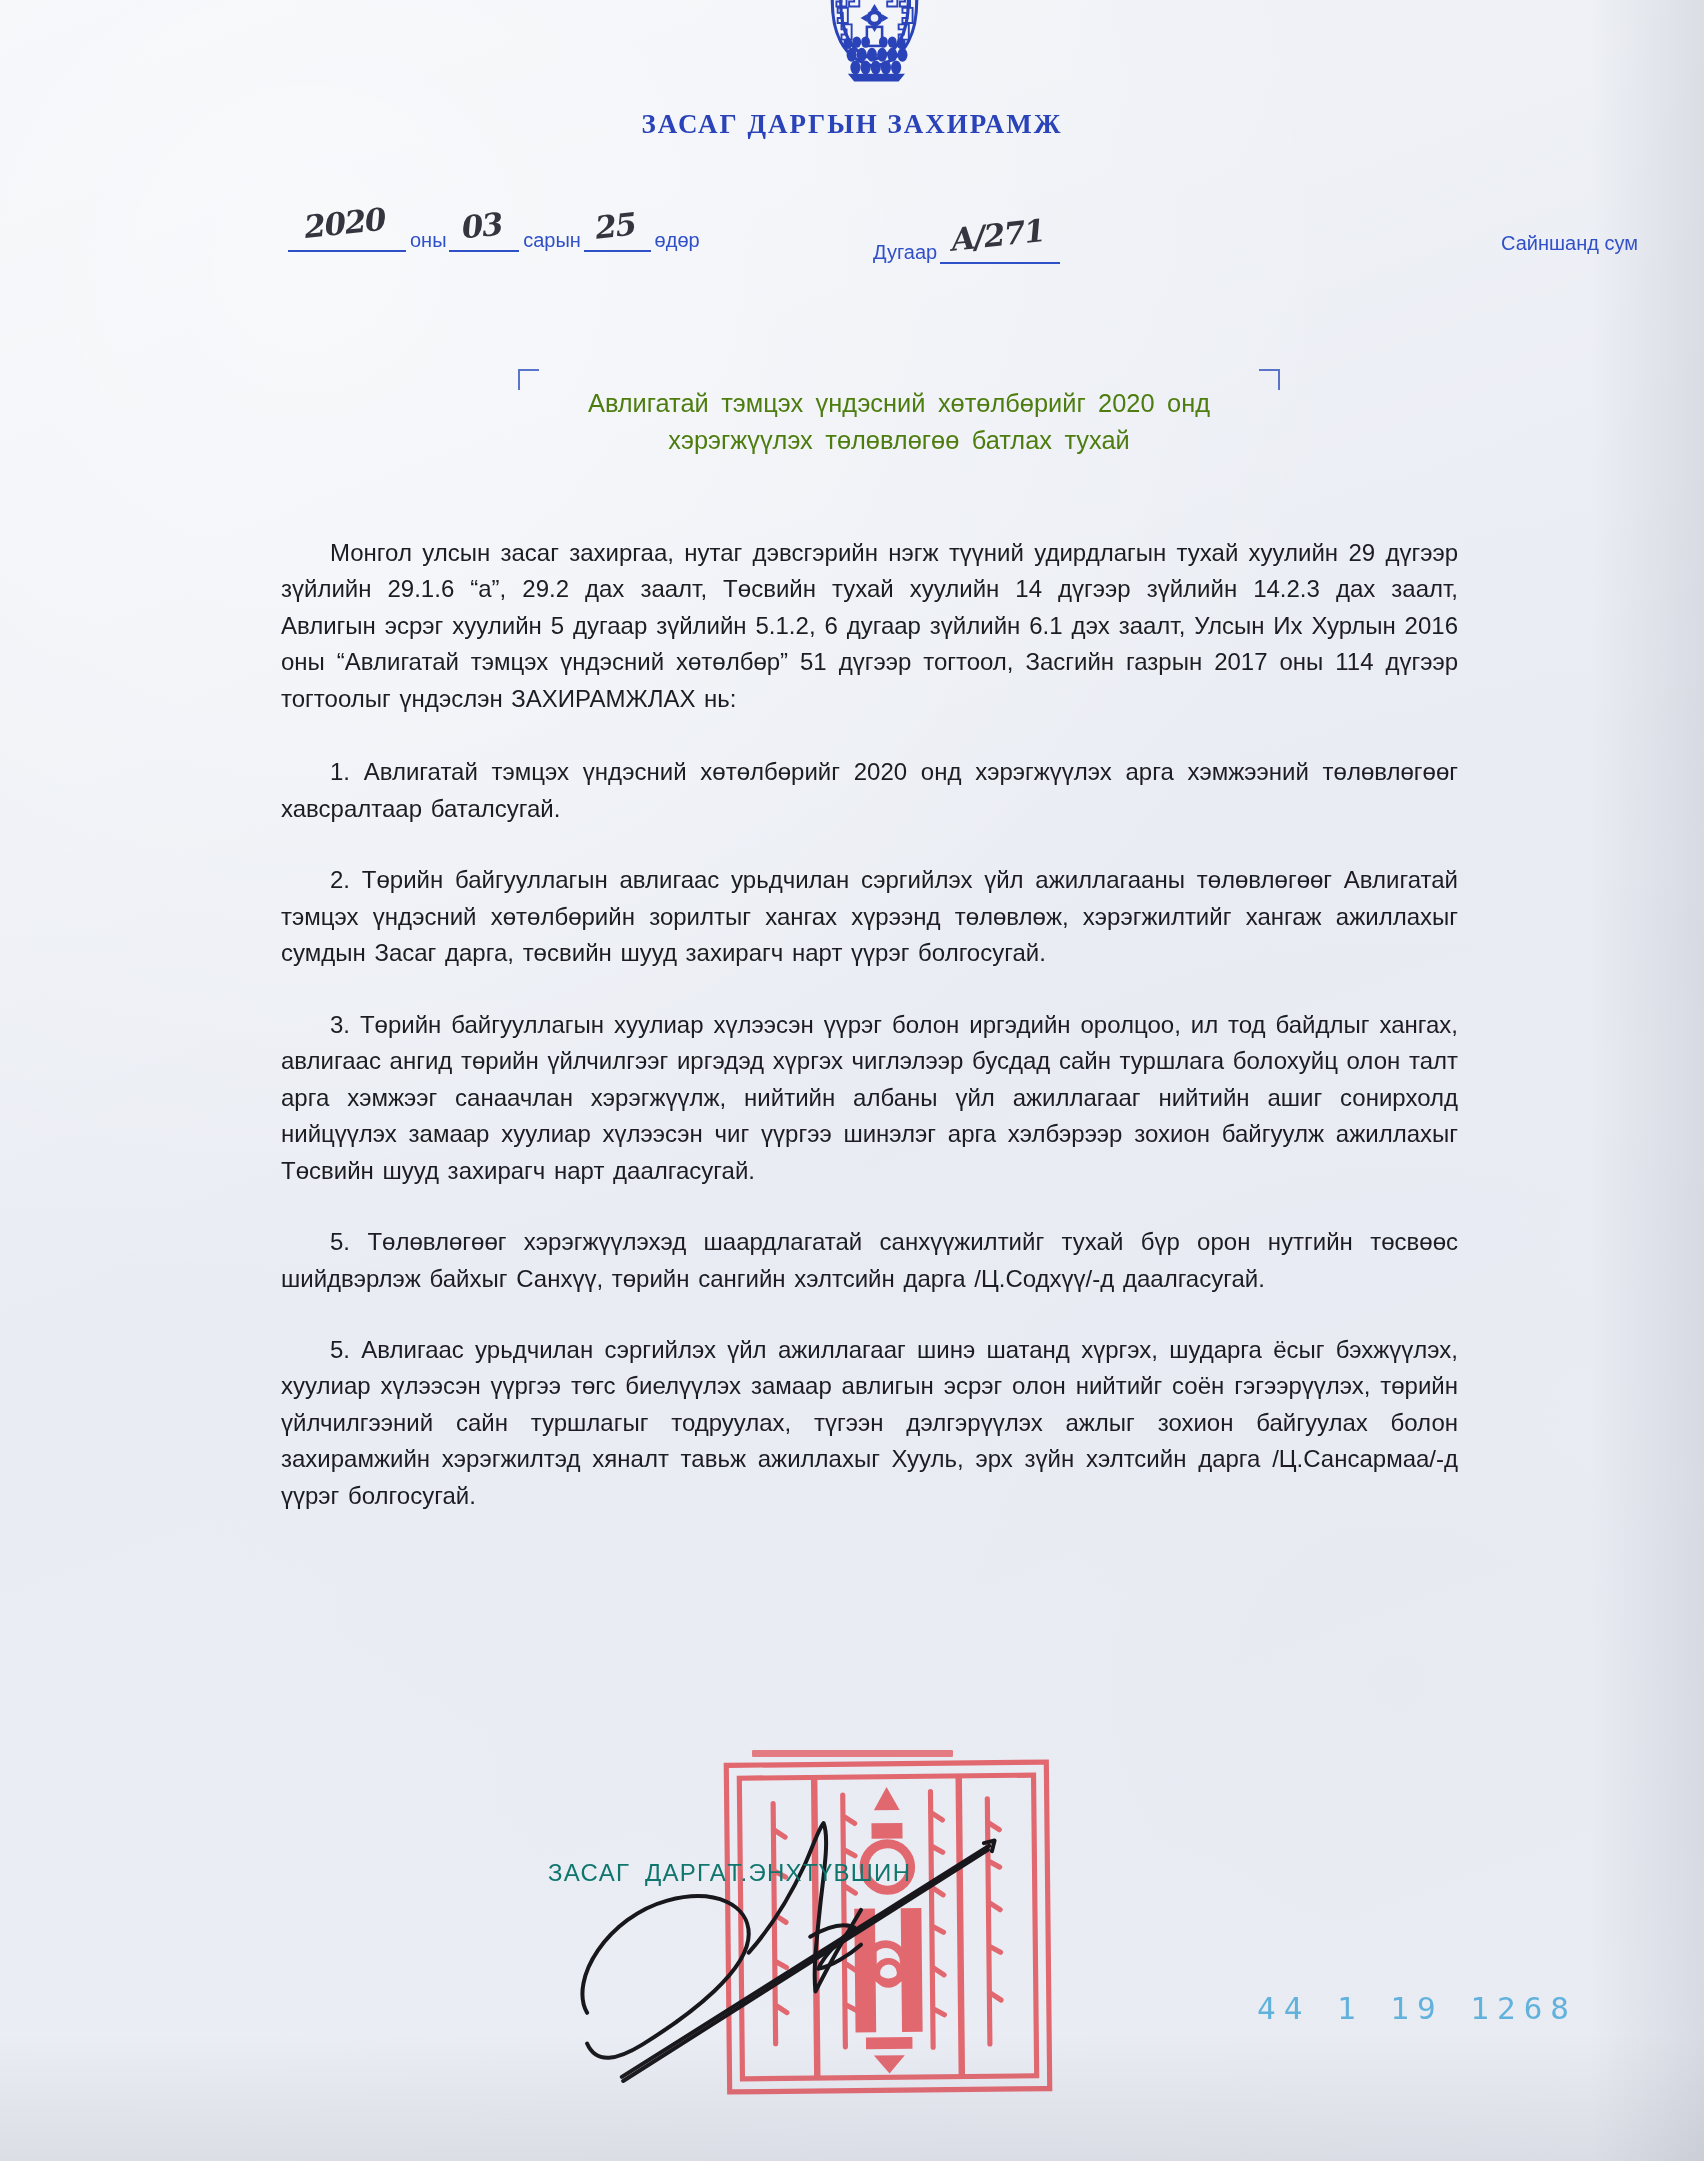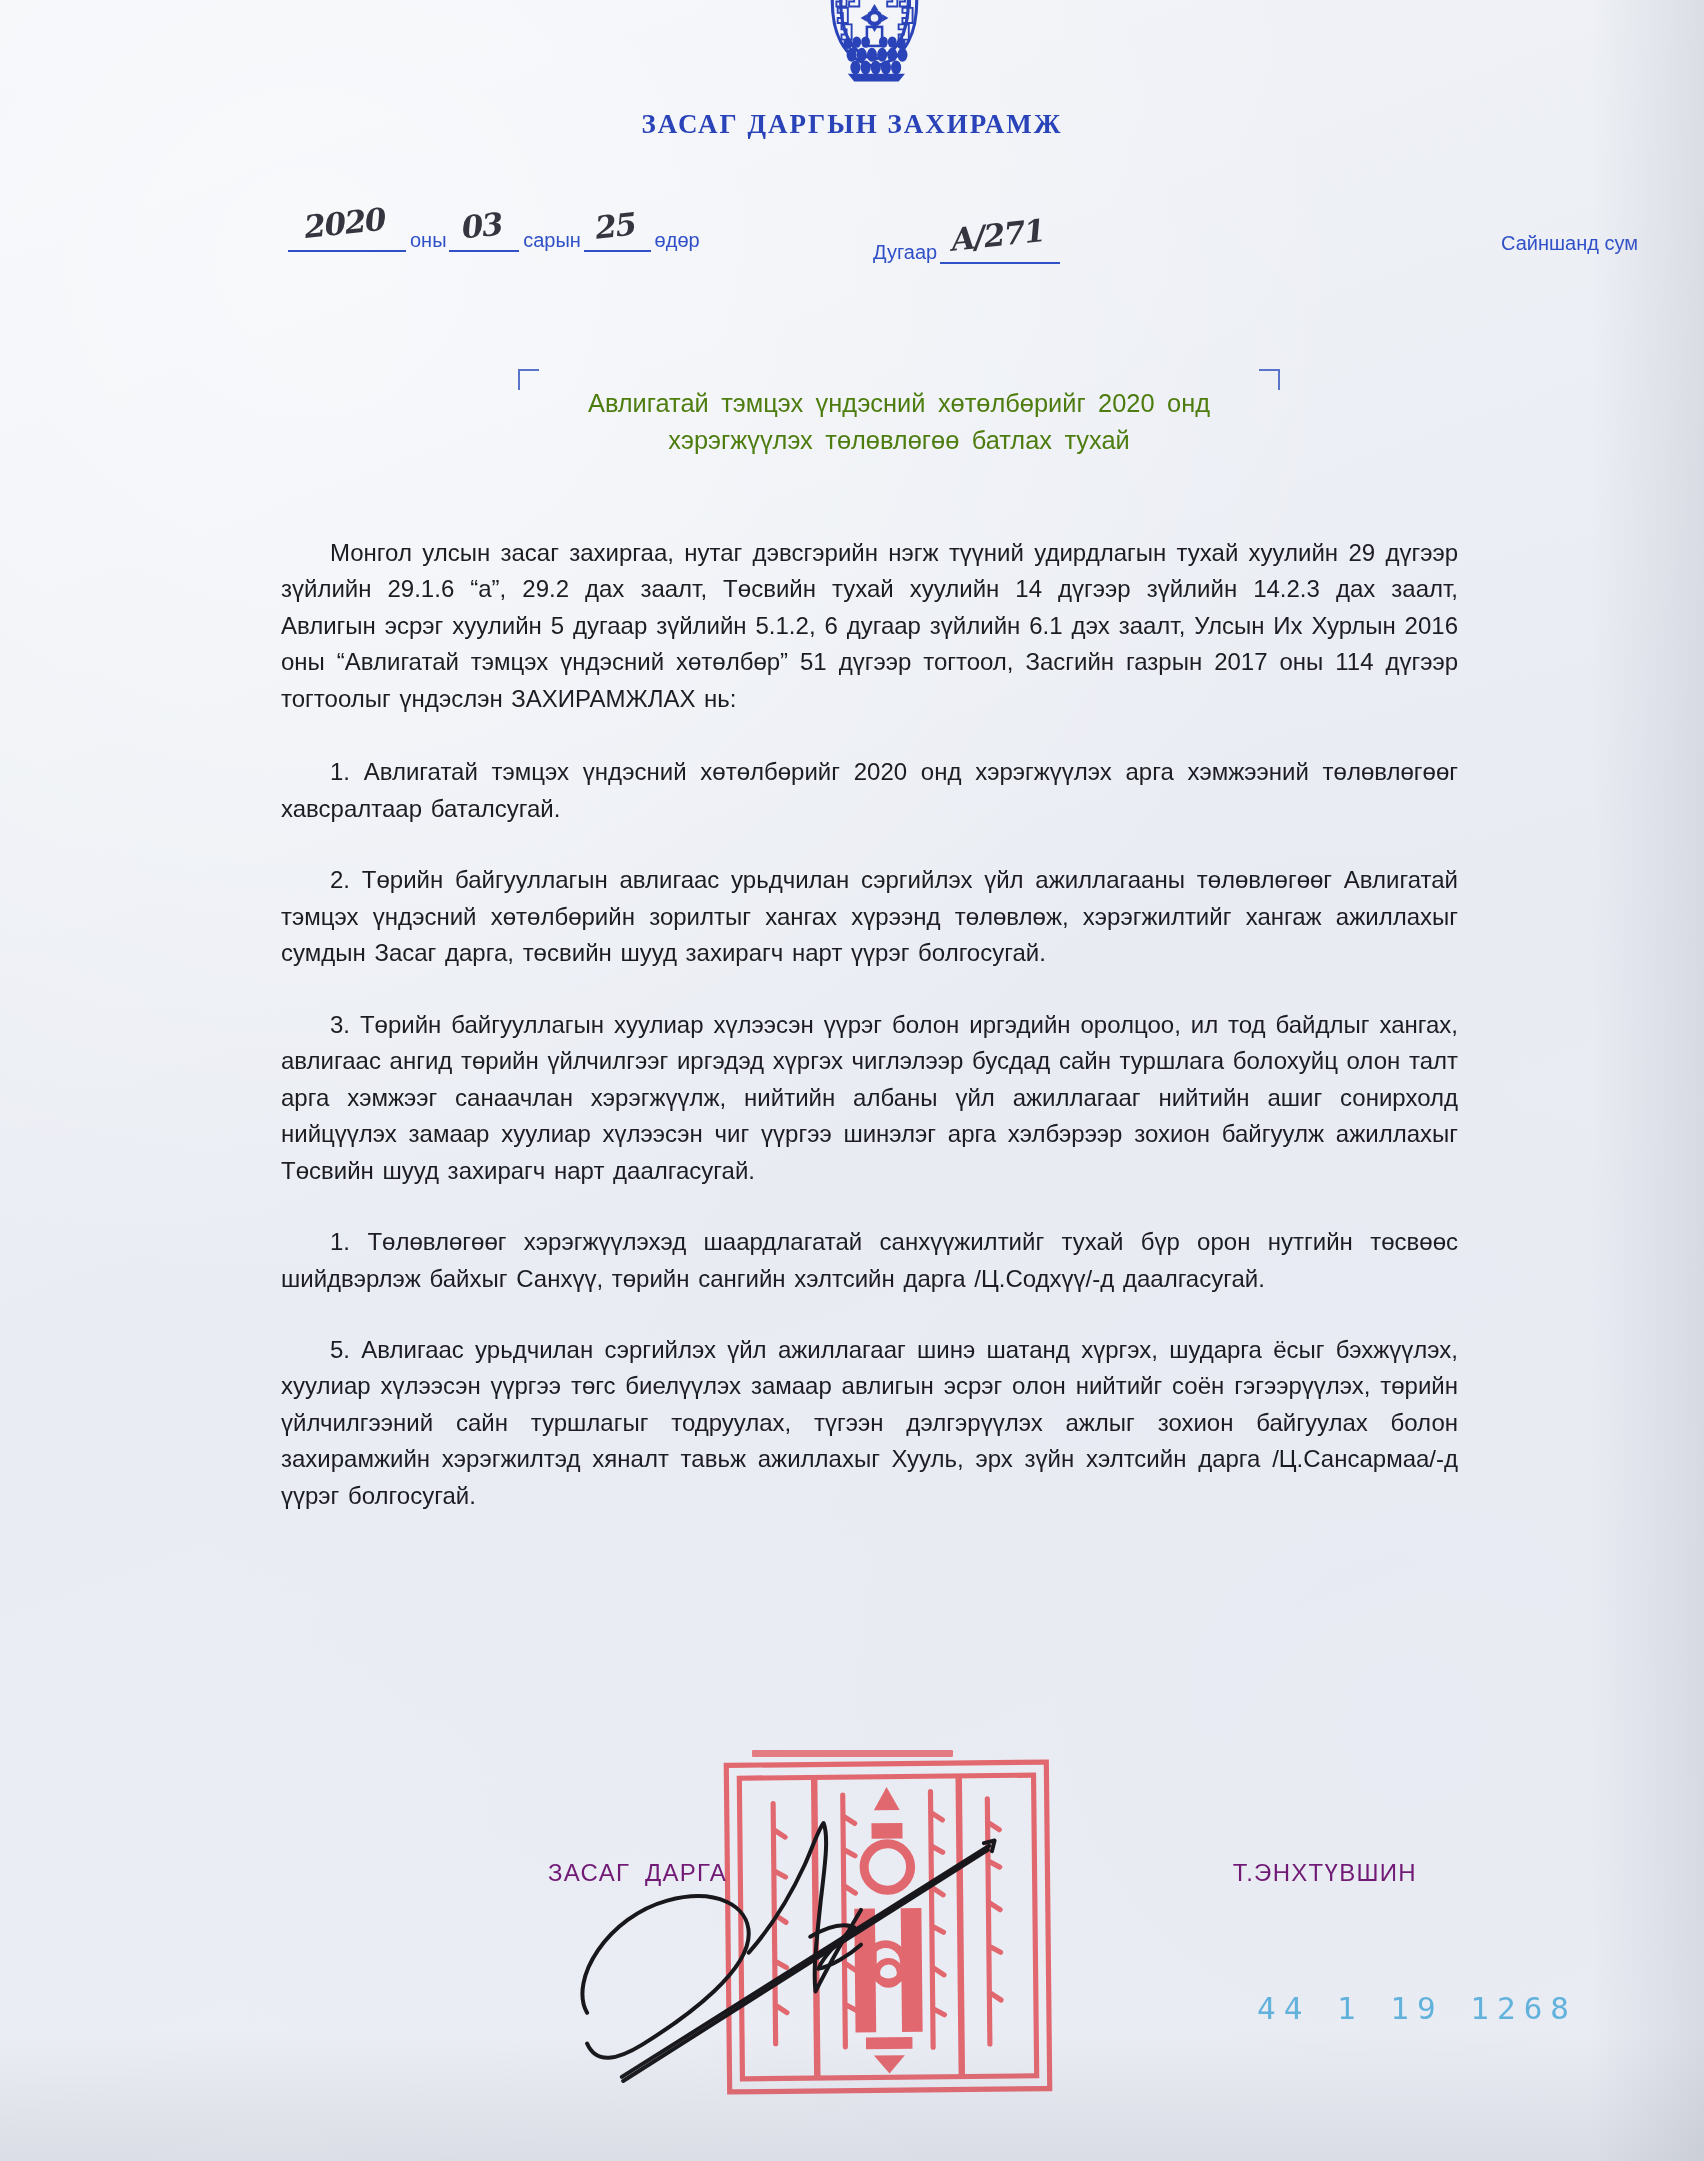--- a/index.html
+++ b/index.html
@@ -150,24 +150,24 @@
   p.para .ind { display: inline-block; width: 49px; }
   p.para.lead { margin-bottom: 37px; }
 
   
   .sig-row {
     position: absolute;
     left: 548px;
     top: 1859px;
     width: 869px;
     display: flex;
-    justify-content: space-between;
+    justify-content: flex-start;
     font-size: 24px;
     letter-spacing: 1.3px;
-    color: #701a75;
+    color: #0f766e;
   }
   .sig-title { word-spacing: 6.7px; }
 
   
   .stamp {
     position: absolute;
     left: 720px;
     top: 1756px;
     width: 336px;
     height: 342px;
@@ -305,21 +305,21 @@
       <div>Авлигатай тэмцэх үндэсний хөтөлбөрийг 2020 онд</div>
       <div>хэрэгжүүлэх төлөвлөгөө батлах тухай</div>
     </div>
   </div>
 
   <div class="body-wrap">
     <p class="para lead"><span class="ind"></span><span>Монгол улсын засаг захиргаа, нутаг дэвсгэрийн нэгж түүний удирдлагын тухай хуулийн 29 дүгээр зүйлийн 29.1.6 “а”, 29.2 дах заалт, Төсвийн тухай хуулийн 14 дүгээр зүйлийн 14.2.3 дах заалт, Авлигын эсрэг хуулийн 5 дугаар зүйлийн 5.1.2, 6 дугаар зүйлийн 6.1 дэх заалт, Улсын Их Хурлын 2016 оны “Авлигатай тэмцэх үндэсний хөтөлбөр” 51 дүгээр тогтоол, Засгийн газрын 2017 оны 114 дүгээр тогтоолыг үндэслэн ЗАХИРАМЖЛАХ нь:</span></p>
     <p class="para"><span class="ind"></span><span>1. Авлигатай тэмцэх үндэсний хөтөлбөрийг 2020 онд хэрэгжүүлэх арга хэмжээний төлөвлөгөөг хавсралтаар баталсугай.</span></p>
     <p class="para"><span class="ind"></span><span>2. Төрийн байгууллагын авлигаас урьдчилан сэргийлэх үйл ажиллагааны төлөвлөгөөг Авлигатай тэмцэх үндэсний хөтөлбөрийн зорилтыг хангах хүрээнд төлөвлөж, хэрэгжилтийг хангаж ажиллахыг сумдын Засаг дарга, төсвийн шууд захирагч нарт үүрэг болгосугай.</span></p>
     <p class="para"><span class="ind"></span><span>3. Төрийн байгууллагын хуулиар хүлээсэн үүрэг болон иргэдийн оролцоо, ил тод байдлыг хангах, авлигаас ангид төрийн үйлчилгээг иргэдэд хүргэх чиглэлээр бусдад сайн туршлага болохуйц олон талт арга хэмжээг санаачлан хэрэгжүүлж, нийтийн албаны үйл ажиллагааг нийтийн ашиг сонирхолд нийцүүлэх замаар хуулиар хүлээсэн чиг үүргээ шинэлэг арга хэлбэрээр зохион байгуулж ажиллахыг Төсвийн шууд захирагч нарт даалгасугай.</span></p>
-    <p class="para"><span class="ind"></span><span>1. Төлөвлөгөөг хэрэгжүүлэхэд шаардлагатай санхүүжилтийг тухай бүр орон нутгийн төсвөөс шийдвэрлэж байхыг Санхүү, төрийн сангийн хэлтсийн дарга /Ц.Содхүү/-д даалгасугай.</span></p>
+    <p class="para"><span class="ind"></span><span>5. Төлөвлөгөөг хэрэгжүүлэхэд шаардлагатай санхүүжилтийг тухай бүр орон нутгийн төсвөөс шийдвэрлэж байхыг Санхүү, төрийн сангийн хэлтсийн дарга /Ц.Содхүү/-д даалгасугай.</span></p>
     <p class="para"><span class="ind"></span><span>5. Авлигаас урьдчилан сэргийлэх үйл ажиллагааг шинэ шатанд хүргэх, шударга ёсыг бэхжүүлэх, хуулиар хүлээсэн үүргээ төгс биелүүлэх замаар авлигын эсрэг олон нийтийг соён гэгээрүүлэх, төрийн үйлчилгээний сайн туршлагыг тодруулах, түгээн дэлгэрүүлэх ажлыг зохион байгуулах болон захирамжийн хэрэгжилтэд хяналт тавьж ажиллахыг Хууль, эрх зүйн хэлтсийн дарга /Ц.Сансармаа/-д үүрэг болгосугай.</span></p>
   </div>
 
   <div class="red-underline"></div>
 
   <div class="stamp">
     <svg viewBox="0 0 260 265" width="336" height="342">
       <g stroke="#e2565e" fill="none" stroke-width="4">
         <rect x="6" y="6" width="248" height="253"></rect>
         <rect x="16" y="16" width="228" height="233"></rect>

